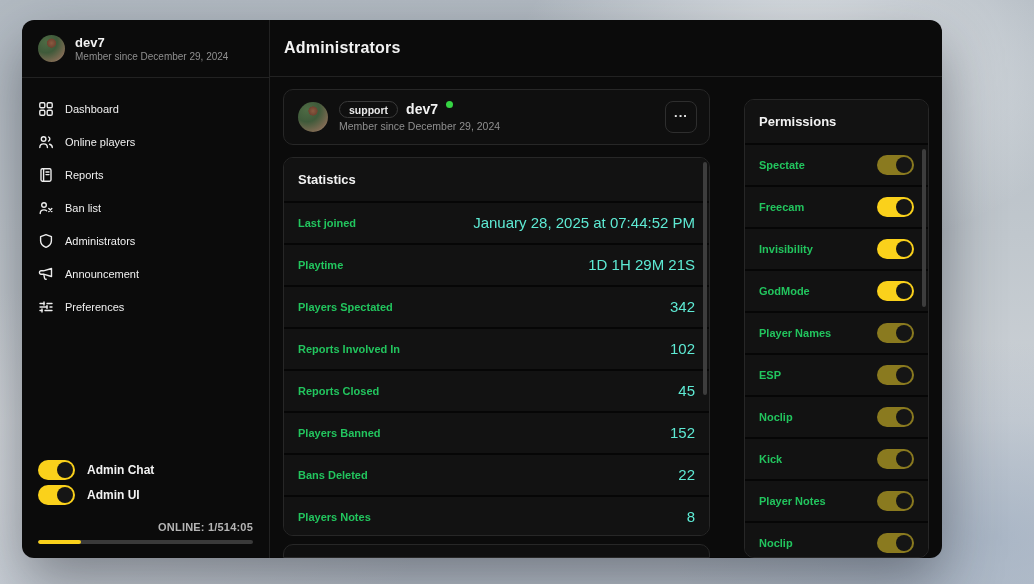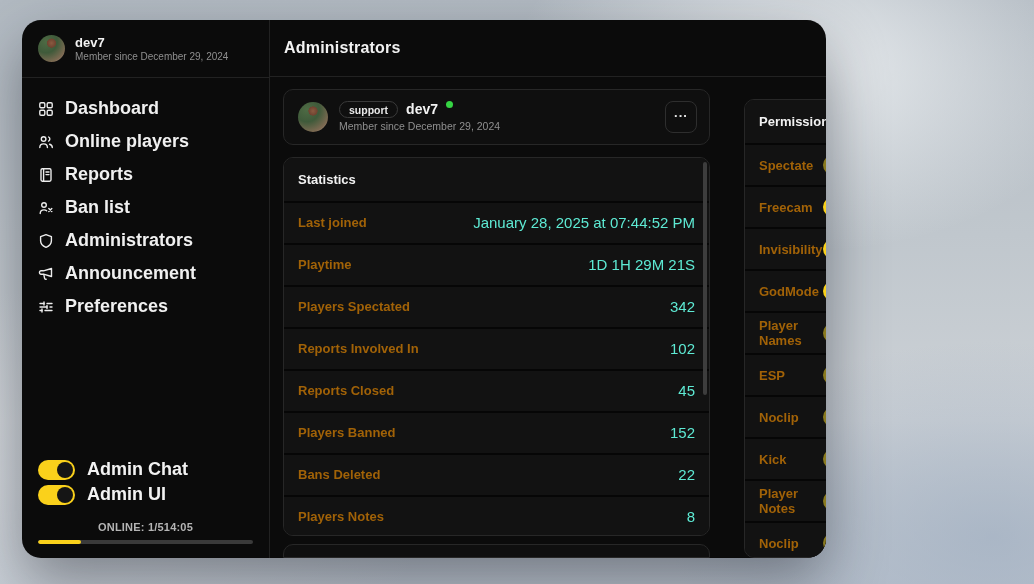--- a/index.html
+++ b/index.html
@@ -7,48 +7,48 @@
   body {
     font-family:"Liberation Sans", sans-serif;
     background:
       radial-gradient(420px 260px at 78% 12%, rgba(240,243,245,.85), rgba(240,243,245,0) 70%),
       radial-gradient(500px 300px at 8% 85%, rgba(218,222,226,.8), rgba(218,222,226,0) 70%),
       radial-gradient(460px 280px at 96% 92%, rgba(158,173,192,.65), rgba(158,173,192,0) 70%),
       linear-gradient(180deg,#b2bac2 0%,#c0c7cd 40%,#ccd1d6 72%,#bdc5cf 100%);
     position:relative;
   }
   .window {
-    position:absolute; left:22px; top:20px; width:804px; height:538px;
-    background:#0b0b0b; border-radius:19px; overflow:hidden;
+    position:absolute; left:22px; top:20px; width:920px; height:538px;
+    background:#0b0b0b; border-radius:12px; overflow:hidden;
     box-shadow:0 24px 60px rgba(20,25,35,.45);
     display:flex; color:#f2f2f2;
   }
   
   .sidebar { width:248px; flex:0 0 248px; border-right:1px solid #222; display:flex; flex-direction:column; }
   .side-header { height:58px; border-bottom:1px solid #222; display:flex; align-items:center; padding:0 16px; gap:10px; }
   .avatar { width:27px; height:27px; border-radius:50%; flex:0 0 27px;
     background: radial-gradient(8px 8px at 50% 30%, #8a5a40 0%, #6e4330 55%, rgba(0,0,0,0) 60%),
                 radial-gradient(circle at 30% 25%, #4e6b44 0%, #3f5a3a 40%, #7d6a52 75%, #c9bba6 100%); }
   .avatar.big { width:30px; height:30px; flex:0 0 30px; }
   .uname { font-size:13px; font-weight:bold; line-height:15px; }
   .usub  { font-size:10px; color:#8f8f8f; line-height:13px; }
   .nav { flex:1 1 auto; padding:14px 0 0 0; }
   .nav-item { height:33px; display:flex; align-items:center; gap:11px; padding:0 16px; cursor:pointer; }
   .nav-icon { width:16px; height:16px; flex:0 0 16px; display:flex; }
   .nav-icon svg { width:16px; height:16px; stroke:#ececec; fill:none; stroke-width:1.4; stroke-linecap:round; stroke-linejoin:round; }
-  .nav-label { font-size:18px; font-weight:bold; color:#f0f0f0; }
+  .nav-label { font-size:11px; font-weight:normal; color:#f0f0f0; }
   .side-toggles { padding:4px 16px 6px 16px; }
   .toggle-row { display:flex; align-items:center; gap:12px; height:25px; }
   .toggle { position:relative; width:37px; height:20px; border-radius:10px; cursor:pointer; flex:0 0 37px; }
   .toggle[data-state="on"]  { background:#fad11b; }
   .toggle[data-state="dim"] { background:#8a7a1f; }
   .toggle .knob { position:absolute; top:2px; right:2px; width:16px; height:16px; border-radius:50%; background:#151515; }
-  .toggle-label { font-size:18px; font-weight:bold; }
+  .toggle-label { font-size:12px; font-weight:bold; }
   .side-footer { padding:8px 16px 14px 16px; }
-  .footer-line { display:flex; justify-content:center; align-items:baseline; }
+  .footer-line { display:flex; justify-content:flex-end; align-items:baseline; }
   .online-label, .clock { font-size:11px; font-weight:bold; color:#b5b5b5; letter-spacing:.2px; }
   .progress { margin-top:7px; height:4px; border-radius:2px; background:#3a3a3a; overflow:hidden; cursor:pointer; }
   .progress-fill { height:100%; background:#fad11b; border-radius:2px; }
   
   .main { flex:1 1 auto; display:flex; flex-direction:column; min-width:0; }
   .main-header { height:58px; border-bottom:1px solid #222; display:flex; align-items:center; padding:0 14px; }
   .page-title { font-size:16px; font-weight:bold; letter-spacing:.2px; }
   .content { flex:1 1 auto; display:flex; padding:12px 13px 0 13px; gap:12px; overflow:hidden; }
   .left-col { width:427px; flex:0 0 427px; display:flex; flex-direction:column; }
   .right-col { flex:1 1 auto; display:flex; flex-direction:column;margin-left:22px; }
@@ -62,21 +62,21 @@
   .dot { width:7px; height:7px; border-radius:50%; background:#35d443; }
   .psub { font-size:10.5px; color:#8f8f8f; margin-top:2px; }
   .menu-btn { width:32px; height:32px; border:1px solid #2e2e2e; border-radius:8px; background:none; color:#e6e6e6;
     font-size:13px; font-weight:bold; letter-spacing:1px; line-height:10px; cursor:pointer; padding-bottom:8px; }
   
   .panel { position:relative; margin-top:12px; overflow:hidden; }
   .panel-title-row { height:45px; display:flex; align-items:center; padding:0 14px; border-bottom:2px solid #060606; background:#121212; }
   .panel-title { font-size:13px; font-weight:bold; }
   .lrow { height:42px; display:flex; align-items:center; justify-content:space-between; padding:0 14px; background:#121212; border-bottom:2px solid #060606; }
   .lrow:last-child { border-bottom:none; }
-  .lrow-label { font-size:13px; font-weight:bold; color:#a16207; }
+  .lrow-label { font-size:11px; font-weight:bold; color:#22c55e; }
   .lrow-value { font-size:15px; color:#5eead4; }
   .stats-panel { height:384px; }
   .partial-card { margin-top:8px; height:14px; border-bottom:none; border-radius:10px 10px 0 0; background:#0f0f0f; border:1px solid #272727; }
   .perm-panel { margin-top:10px; height:465px; }
   .scroll-thumb { position:absolute; right:2px; width:4px; border-radius:2px; background:#3d3d3d; cursor:pointer; }
   .stats-thumb { top:4px; height:233px; }
   .perm-thumb { top:49px; height:158px; }
 </style>
 </head>
 <body>

